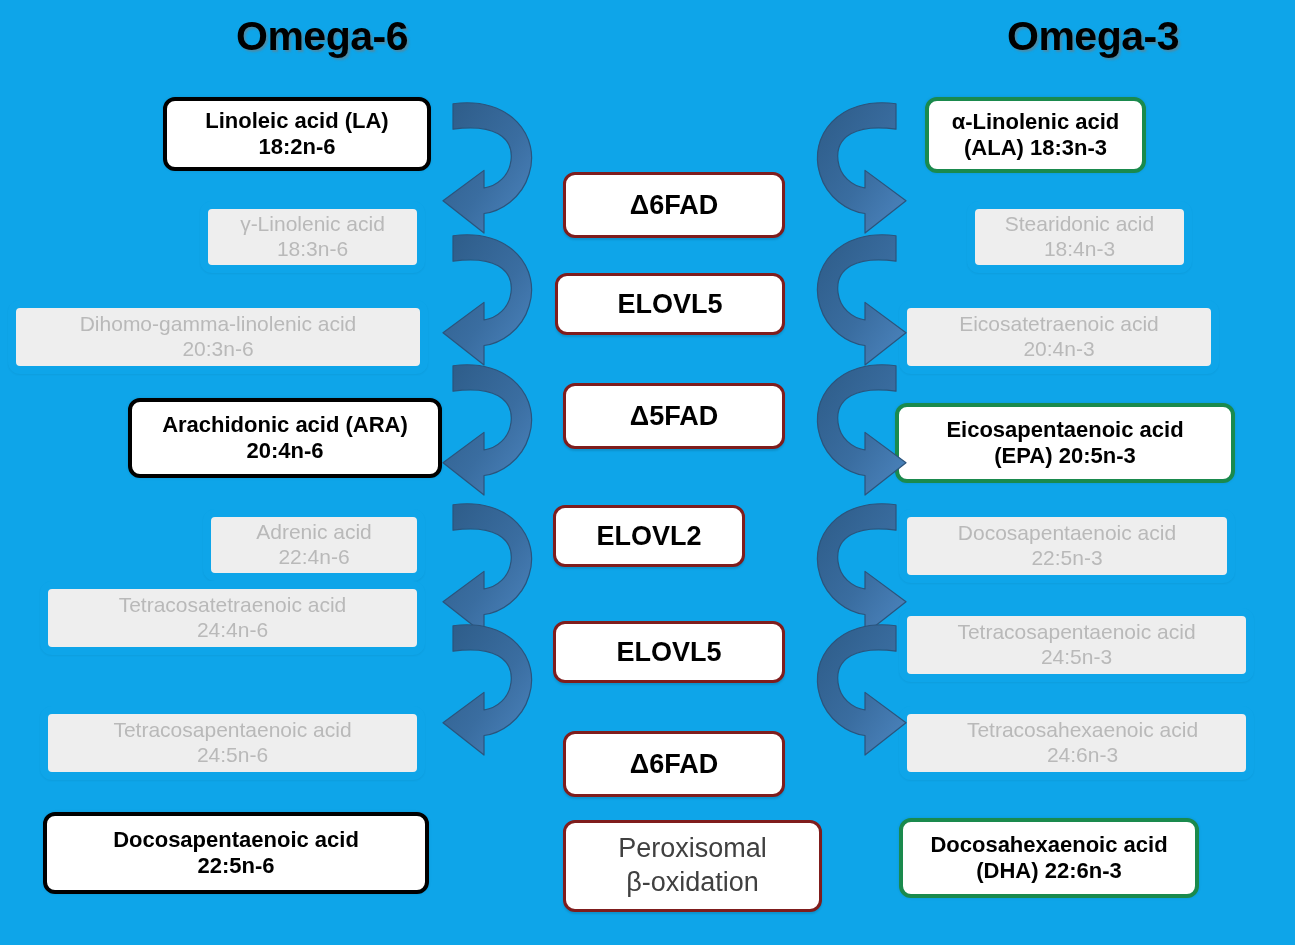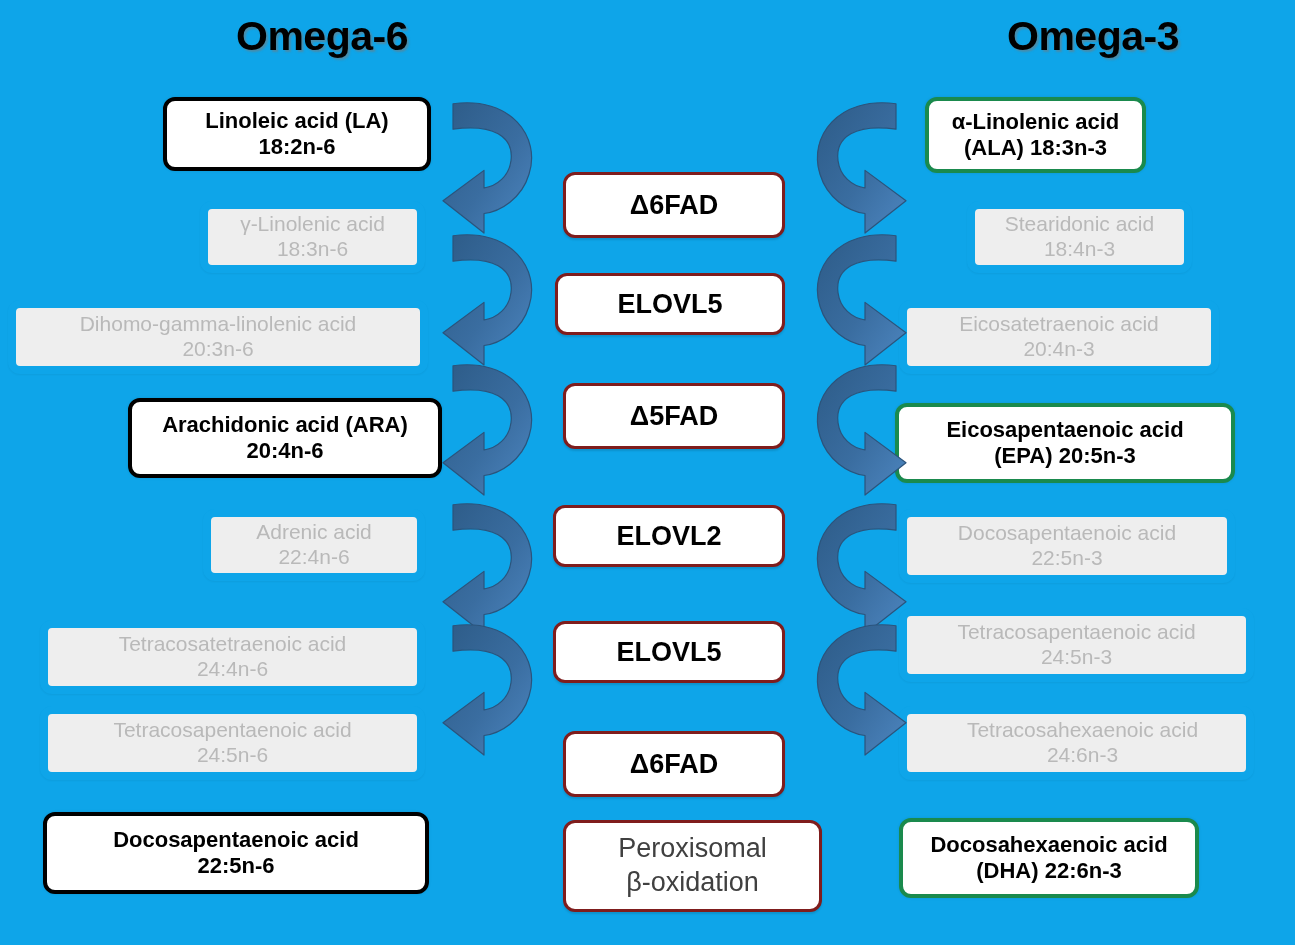--- a/index.html
+++ b/index.html
@@ -122,21 +122,21 @@
   <div class="node hl" style="left:120px; top:398px; width:314px; height:80px;margin-left:8px;">
     <span class="l1">Arachidonic acid (ARA)</span>
     <span class="l2">20:4n-6</span>
   </div>
 
   <div class="node dim" style="left:203px; top:509px; width:222px; height:72px;">
     <span class="l1">Adrenic acid</span>
     <span class="l2">22:4n-6</span>
   </div>
 
-  <div class="node dim" style="left:40px;  top:620px; width:385px; height:74px;">
+  <div class="node dim" style="left:40px;  top:581px; width:385px; height:74px;">
     <span class="l1">Tetracosatetraenoic acid</span>
     <span class="l2">24:4n-6</span>
   </div>
 
   <div class="node dim" style="left:40px;  top:706px; width:385px; height:74px;">
     <span class="l1">Tetracosapentaenoic acid</span>
     <span class="l2">24:5n-6</span>
   </div>
 
   <div class="node hl" style="left:43px;  top:812px; width:386px; height:82px;">
@@ -189,21 +189,21 @@
   </div>
 
   <div class="enzyme" style="left:555px; top:273px; width:230px; height:62px;">
     <span>ELOVL5</span>
   </div>
 
   <div class="enzyme" style="left:563px; top:383px; width:222px; height:66px;">
     <span>Δ5FAD</span>
   </div>
 
-  <div class="enzyme" style="left:553px; top:505px; width:232px; height:62px;">
+  <div class="enzyme" style="left:553px; top:505px; width:192px; height:62px;">
     <span>ELOVL2</span>
   </div>
 
   <div class="enzyme" style="left:553px; top:621px; width:232px; height:62px;">
     <span>ELOVL5</span>
   </div>
 
   <div class="enzyme" style="left:563px; top:731px; width:222px; height:66px;">
     <span>Δ6FAD</span>
   </div>

